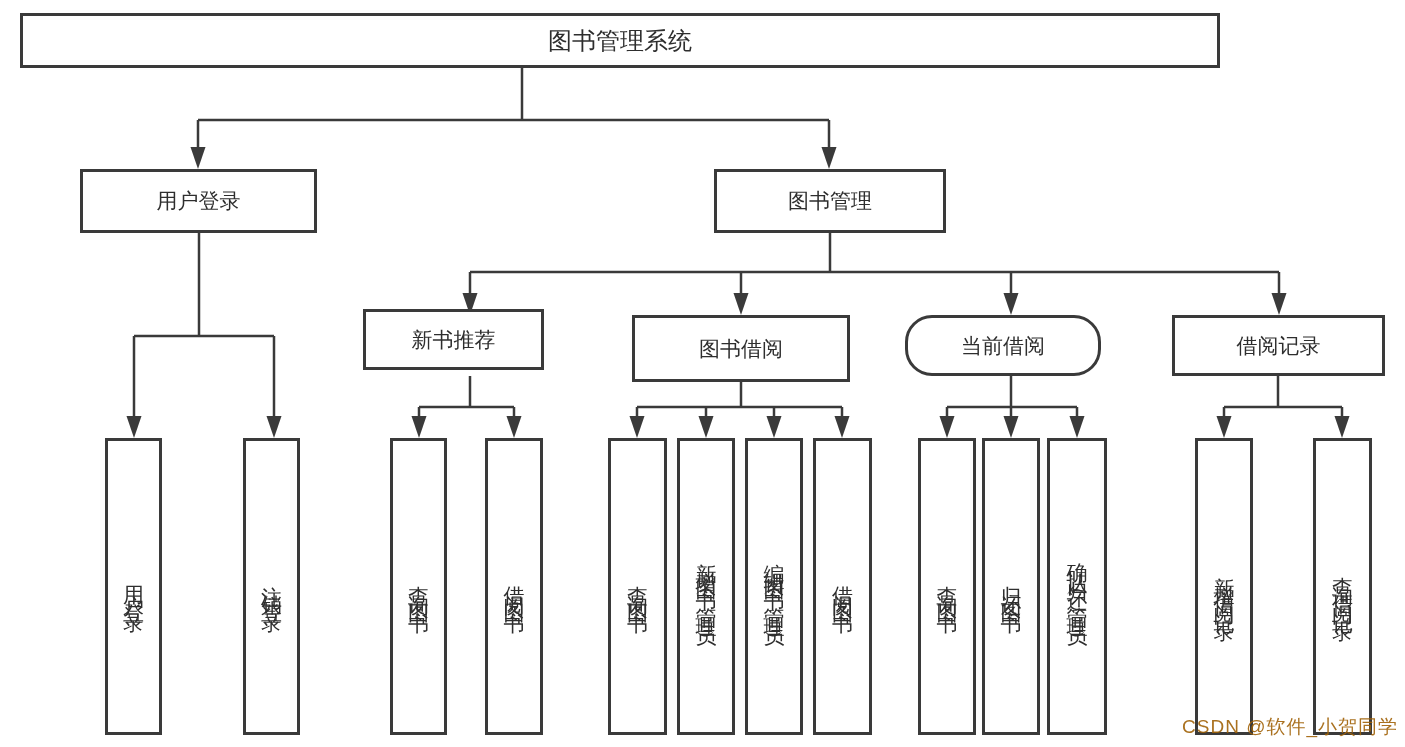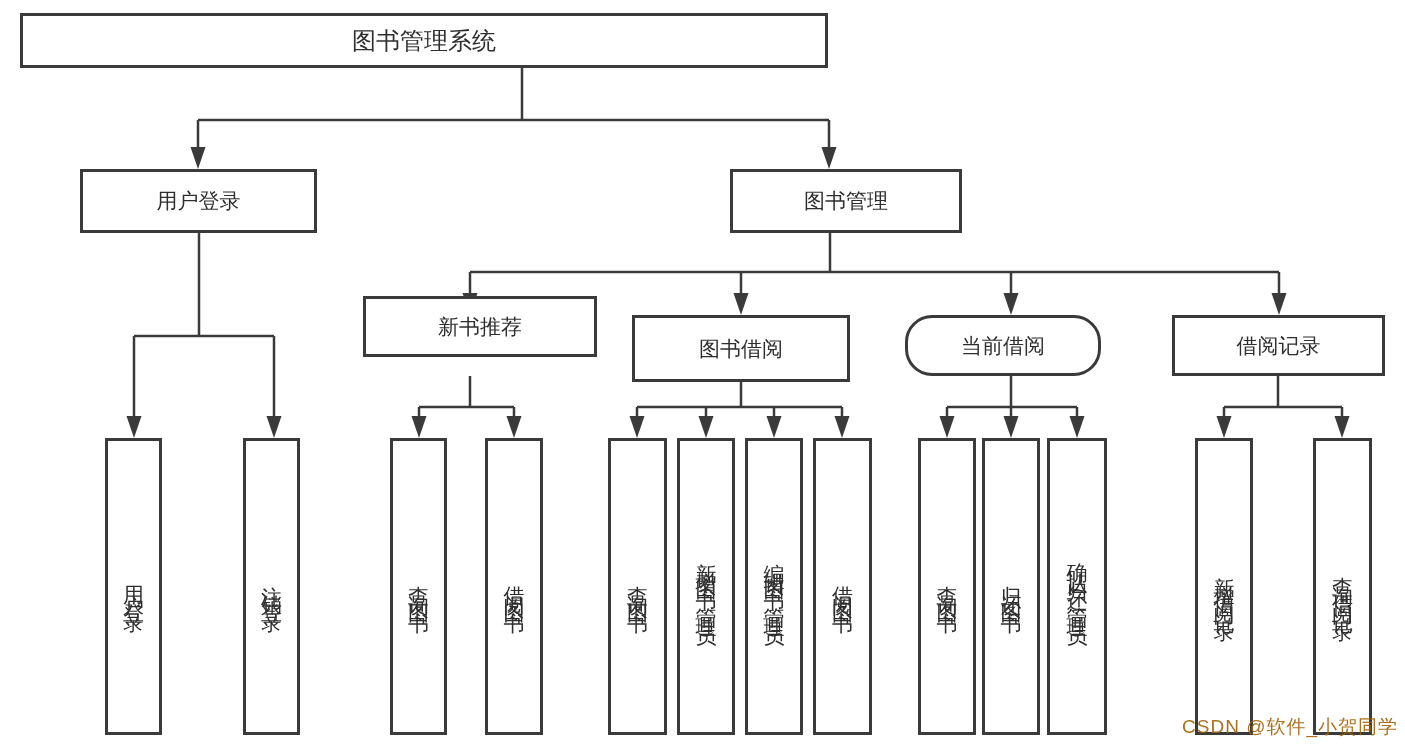--- a/index.html
+++ b/index.html
@@ -79,32 +79,32 @@
       <line x1="1011" y1="407" x2="1011" y2="420" stroke="#3a3a3a" stroke-width="2.5"></line>
       <polygon points="1011,438 1003.5,416 1018.5,416" fill="#3a3a3a"></polygon>
       <line x1="1077" y1="407" x2="1077" y2="420" stroke="#3a3a3a" stroke-width="2.5"></line>
       <polygon points="1077,438 1069.5,416 1084.5,416" fill="#3a3a3a"></polygon>
       <line x1="1224" y1="407" x2="1224" y2="420" stroke="#3a3a3a" stroke-width="2.5"></line>
       <polygon points="1224,438 1216.5,416 1231.5,416" fill="#3a3a3a"></polygon>
       <line x1="1342" y1="407" x2="1342" y2="420" stroke="#3a3a3a" stroke-width="2.5"></line>
       <polygon points="1342,438 1334.5,416 1349.5,416" fill="#3a3a3a"></polygon>
     </svg>
 
-  <div class="node title" style="left:20px;top:13px;width:808px;height:55px;">
+  <div class="node title" style="left:20px;top:13px;width:1200px;height:55px;">
     <span class="label">图书管理系统</span>
   </div>
 
   <div class="node h" style="left:80px;top:169px;width:237px;height:64px;">
     <span class="label">用户登录</span>
   </div>
-  <div class="node h" style="left:714px;top:169px;width:232px;height:64px;margin-left:16px;">
+  <div class="node h" style="left:714px;top:169px;width:232px;height:64px;">
     <span class="label">图书管理</span>
   </div>
 
-  <div class="node h" style="left:363px;top:296px;width:234px;height:61px;">
+  <div class="node h" style="left:363px;top:309px;width:181px;height:61px;">
     <span class="label">新书推荐</span>
   </div>
   <div class="node h" style="left:632px;top:315px;width:218px;height:67px;">
     <span class="label">图书借阅</span>
   </div>
   <div class="node h" style="left:905px;top:315px;width:196px;height:61px;border-radius:27px;">
     <span class="label">当前借阅</span>
   </div>
   <div class="node h" style="left:1172px;top:315px;width:213px;height:61px;">
     <span class="label">借阅记录</span>

